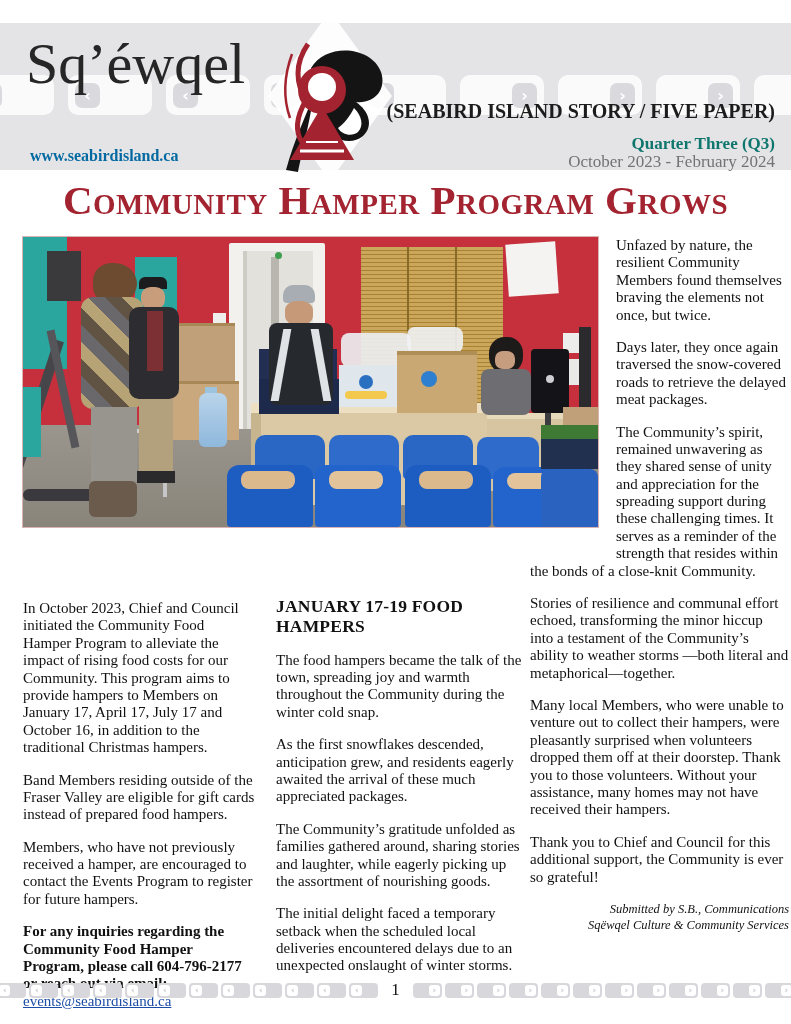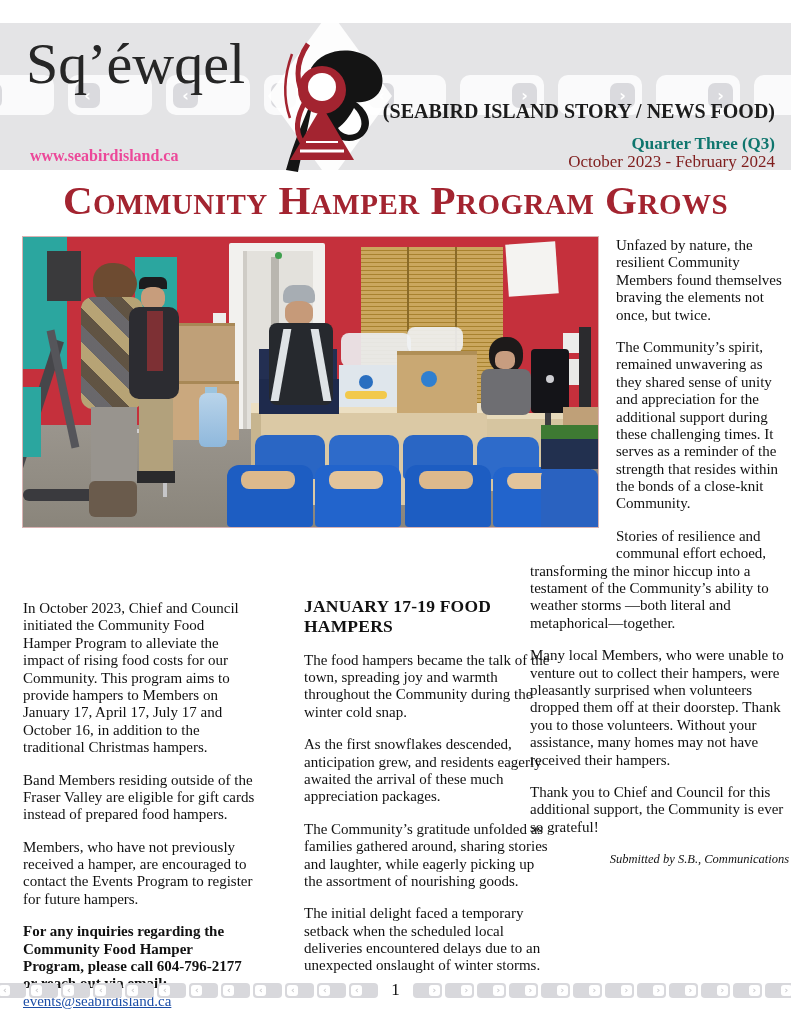--- a/index.html
+++ b/index.html
@@ -12,42 +12,42 @@
   .tunit .sq{position:absolute;top:8px;width:25px;height:25px;background:#dadade;border-radius:7px;
              display:flex;align-items:center;justify-content:center;color:#fff;
              font-family:"DejaVu Sans",sans-serif;font-size:16px;font-weight:bold;}
   .tunit.l .sq{left:7px;}
   .tunit.r .sq{right:7px;}
   .diamond{position:absolute;left:268px;top:-12px;width:124px;height:170px;background:rgba(255,255,255,.9);
            clip-path:polygon(50% 0,100% 50%,50% 100%,0 50%);}
   .title-left{position:absolute;left:26px;top:30px;font-size:58px;font-weight:normal;color:#262626;letter-spacing:0px;z-index:4;}
   .title-right{position:absolute;right:14px;top:30px;font-size:58px;font-weight:bold;color:#262626;z-index:4;}
   .subtitle{position:absolute;right:16px;top:100px;font-size:20px;font-weight:bold;color:#1c1c1c;z-index:4;}
-  .website{position:absolute;left:30px;top:147px;font-size:16px;font-weight:bold;color:#ec4899;z-index:4;}
+  .website{position:absolute;left:30px;top:147px;font-size:16px;font-weight:bold;color:#0369a1;z-index:4;}
   .quarter{position:absolute;right:16px;top:134px;font-size:17px;font-weight:bold;color:#0f766e;z-index:4;}
-  .daterange{position:absolute;right:16px;top:152px;font-size:17px;color:#7f1d1d;z-index:4;}
+  .daterange{position:absolute;right:16px;top:152px;font-size:17px;color:#737373;z-index:4;}
   .logo{position:absolute;left:256px;top:38px;width:132px;height:138px;z-index:5;}
   
   .headline{position:absolute;left:0;top:176px;width:791px;text-align:center;
             font-variant:small-caps;font-weight:bold;font-size:41px;color:#a32430;
             letter-spacing:.5px;white-space:nowrap;}
   
   .photo{position:absolute;left:23px;top:237px;width:575px;height:290px;background:#c5303c;
          overflow:hidden;outline:1px solid #d9b2b2;}
   .photo div{position:absolute;}
   
   .subhead{position:absolute;left:18px;top:538px;width:508px;text-align:center;color:#a32430;
            font-variant:small-caps;line-height:1.2;}
   .subhead .s1{font-size:21px;font-weight:bold;}
   .subhead .s2{font-size:19px;font-weight:bold;}
   
   .col{position:absolute;font-size:15px;line-height:1.16;}
   .col p{margin:0 0 15px 0;}
   .col-left{left:23px;top:600px;width:233px;}
-  .col-mid{left:276px;top:596px;width:248px;margin-left:28px;}
+  .col-mid{left:276px;top:596px;width:248px;}
   .col-right{left:530px;top:237px;width:259px;}
   .col-right .spacer{float:left;width:86px;height:322px;}
   .mid-heading{font-size:17.5px;font-weight:bold;letter-spacing:.2px;margin:0 0 14px 0;}
   .bold-block{font-weight:bold;}
   .email-link{color:#1b4da6;text-decoration:underline;font-weight:normal;}
   .credit{margin-top:6px;text-align:right;font-style:italic;font-size:12.5px;line-height:1.3;}
   
   .footer{position:absolute;left:0;top:980px;width:791px;display:flex;align-items:center;
           justify-content:center;gap:3px;}
   .bunit{width:29px;height:15px;background:#d8d8dc;border-radius:4px;position:relative;flex:0 0 auto;}
@@ -88,21 +88,21 @@
         </div>
         <div class="tunit r">
           <div class="sq">›</div>
         </div>
         <div class="tunit r"></div>
       </div>
     <div class="diamond"></div>
   </div>
 
   <div class="title-left">Sq’éwqel</div>
-  <div class="subtitle">(SEABIRD ISLAND STORY / NEWS FOOD)</div>
+  <div class="subtitle">(SEABIRD ISLAND STORY / FIVE PAPER)</div>
   <div class="website">www.seabirdisland.ca</div>
   <div class="quarter">Quarter Three (Q3)</div>
   <div class="daterange">October 2023 - February 2024</div>
 
   <svg class="logo" viewBox="0 0 132 138">
     <path d="M55,30 C70,4 116,8 125,34 C131,52 118,66 100,64 C113,73 118,88 107,98 C94,109 73,101 67,84 C63,72 60,54 55,30 Z" fill="#141414"></path>
     <path d="M98,70 C106,78 108,88 102,94 C96,99 86,97 82,90 C88,86 94,78 98,70 Z" fill="#ffffff"></path>
     <path d="M30,132 C38,102 50,78 58,56 C52,92 46,114 42,134 Z" fill="#141414"></path>
     <path d="M52,6 C38,26 40,46 50,62 C42,76 38,92 46,104" fill="none" stroke="#a32430" stroke-width="5"></path>
     <path d="M36,16 C28,38 27,60 34,80" fill="none" stroke="#a32430" stroke-width="2.5"></path>
@@ -209,34 +209,36 @@
   <div class="col col-left">
     <p>In October 2023, Chief and Council initiated the Community Food Hamper Program to alleviate the impact of rising food costs for our Community. This program aims to provide hampers to Members on January 17, April 17, July 17 and October 16, in addition to the traditional Christmas hampers.</p>
     <p>Band Members residing outside of the Fraser Valley are eligible for gift cards instead of prepared food hampers.</p>
     <p>Members, who have not previously received a hamper, are encouraged to contact the Events Program to register for future hampers.</p>
     <p class="bold-block"><span>For any inquiries regarding the Community Food Hamper Program, please call 604-796-2177 or reach out via email: </span><a href="#" class="email-link">events@seabirdisland.ca</a></p>
   </div>
 
   <div class="col col-mid">
     <p class="mid-heading">JANUARY 17-19 FOOD HAMPERS</p>
     <p>The food hampers became the talk of the town, spreading joy and warmth throughout the Community during the winter cold snap.</p>
-    <p>As the first snowflakes descended, anticipation grew, and residents eagerly awaited the arrival of these much appreciation packages.</p>
+    <p>As the first snowflakes descended, anticipation grew, and residents eagerly awaited the arrival of these much appreciated packages.</p>
     <p>The Community’s gratitude unfolded as families gathered around, sharing stories and laughter, while eagerly picking up the assortment of nourishing goods.</p>
     <p>The initial delight faced a temporary setback when the scheduled local deliveries encountered delays due to an unexpected onslaught of winter storms.</p>
   </div>
 
   <div class="col col-right">
     <div class="spacer"></div>
     <p>Unfazed by nature, the resilient Community Members found themselves braving the elements not once, but twice.</p>
-    <p>The Community’s spirit, remained unwavering as they shared sense of unity and appreciation for the additional support during these challenging times. It serves as a reminder of the strength that resides within the bonds of a close-knit Community.</p>
+    <p>Days later, they once again traversed the snow-covered roads to retrieve the delayed meat packages.</p>
+    <p>The Community’s spirit, remained unwavering as they shared sense of unity and appreciation for the spreading support during these challenging times. It serves as a reminder of the strength that resides within the bonds of a close-knit Community.</p>
     <p>Stories of resilience and communal effort echoed, transforming the minor hiccup into a testament of the Community’s ability to weather storms —both literal and metaphorical—together.</p>
     <p>Many local Members, who were unable to venture out to collect their hampers, were pleasantly surprised when volunteers dropped them off at their doorstep. Thank you to those volunteers. Without your assistance, many homes may not have received their hampers.</p>
     <p>Thank you to Chief and Council for this additional support, the Community is ever so grateful!</p>
     <div class="credit">
       <div>Submitted by S.B., Communications</div>
+      <div>Sqëwqel Culture &amp; Community Services</div>
     </div>
   </div>
 
   <div class="footer" id="footer-border">
     <div class="bunit l">
         <div class="sq">‹</div>
       </div>
       <div class="bunit l">
         <div class="sq">‹</div>
       </div>

